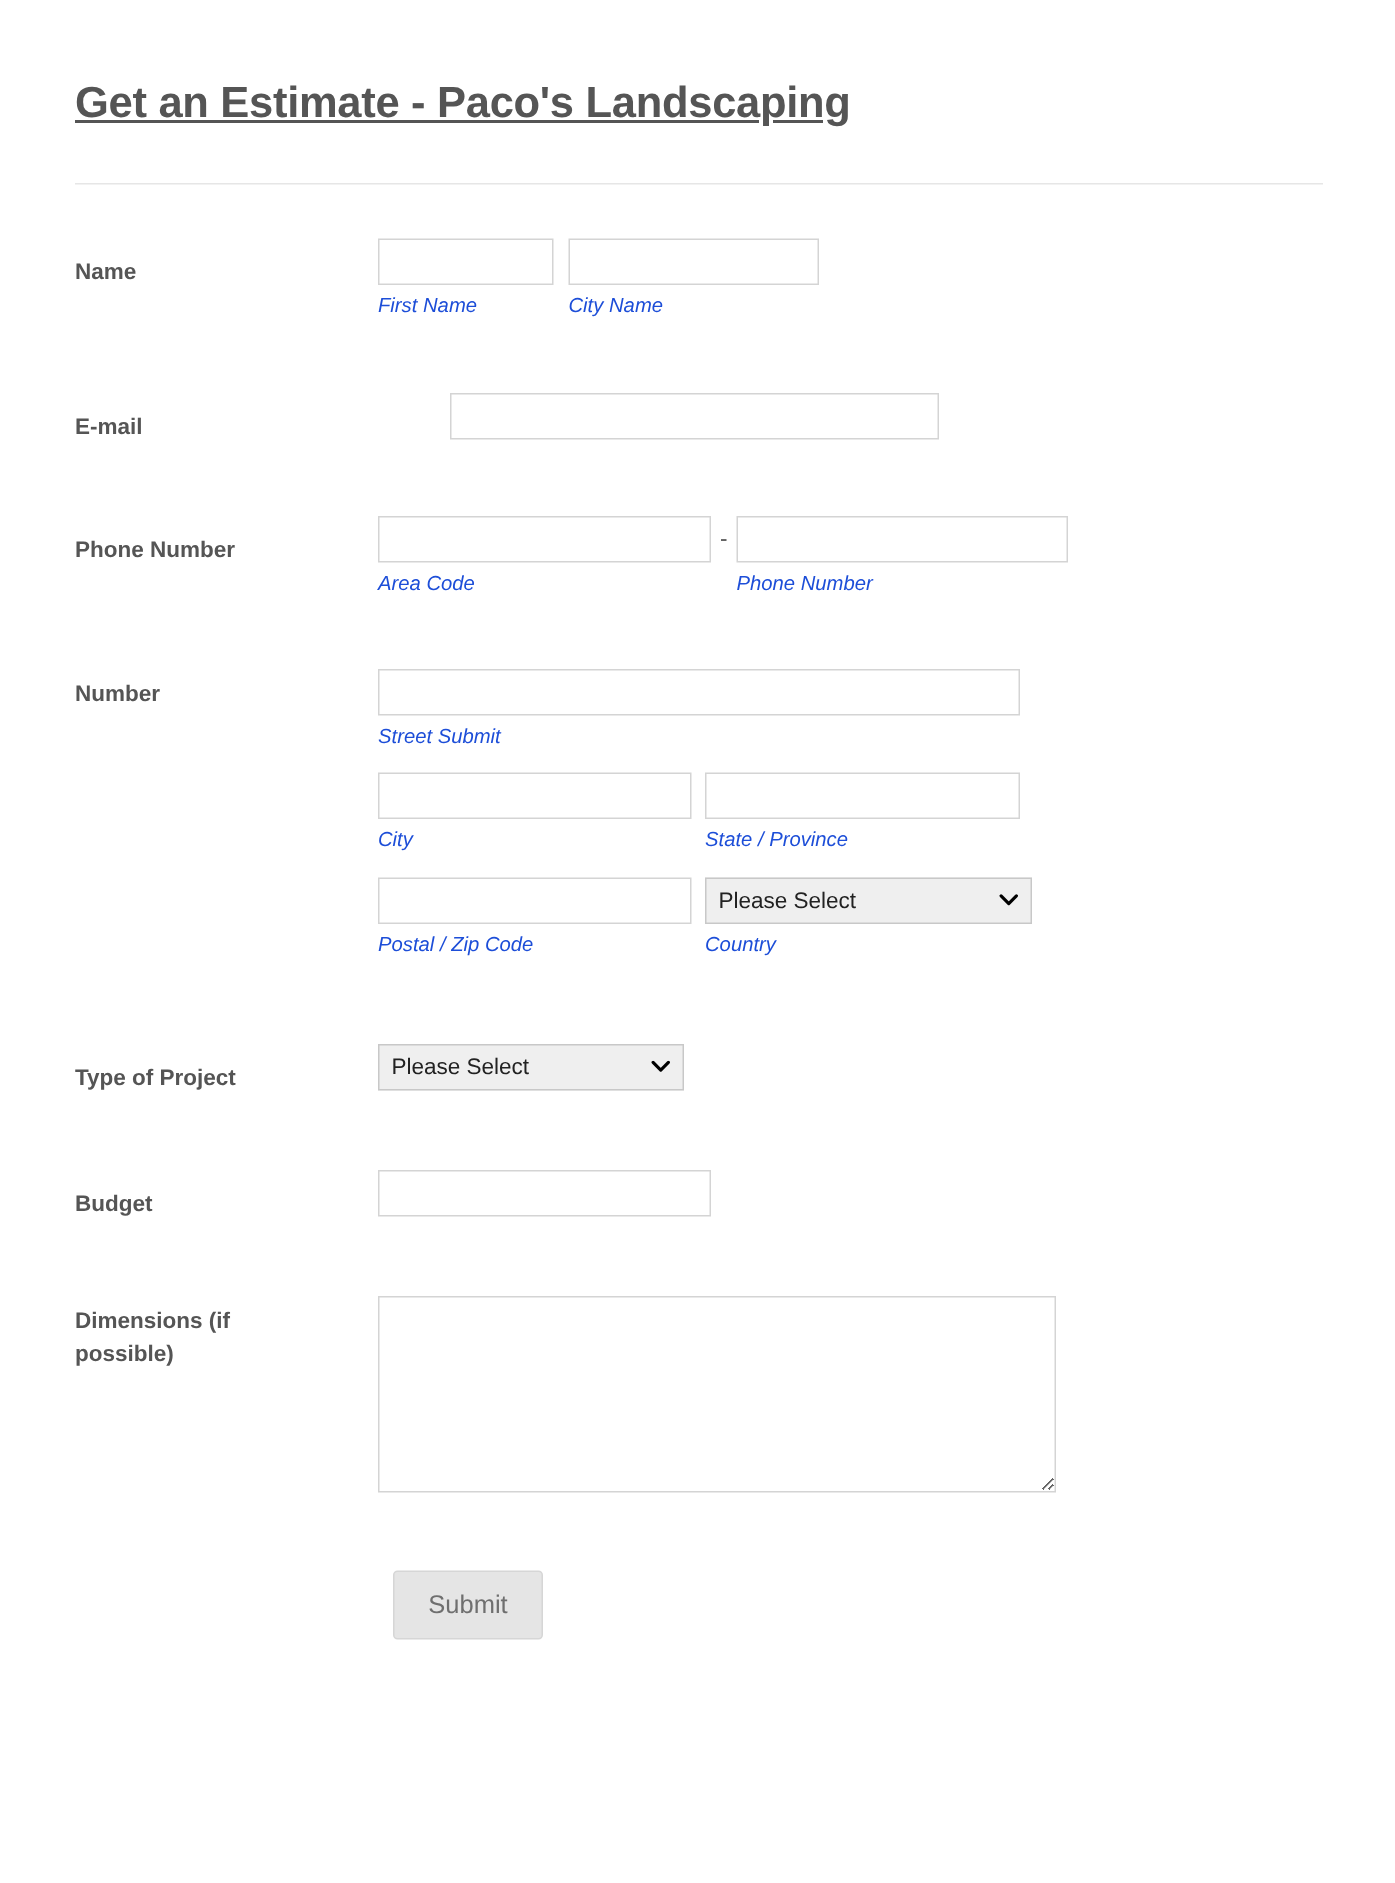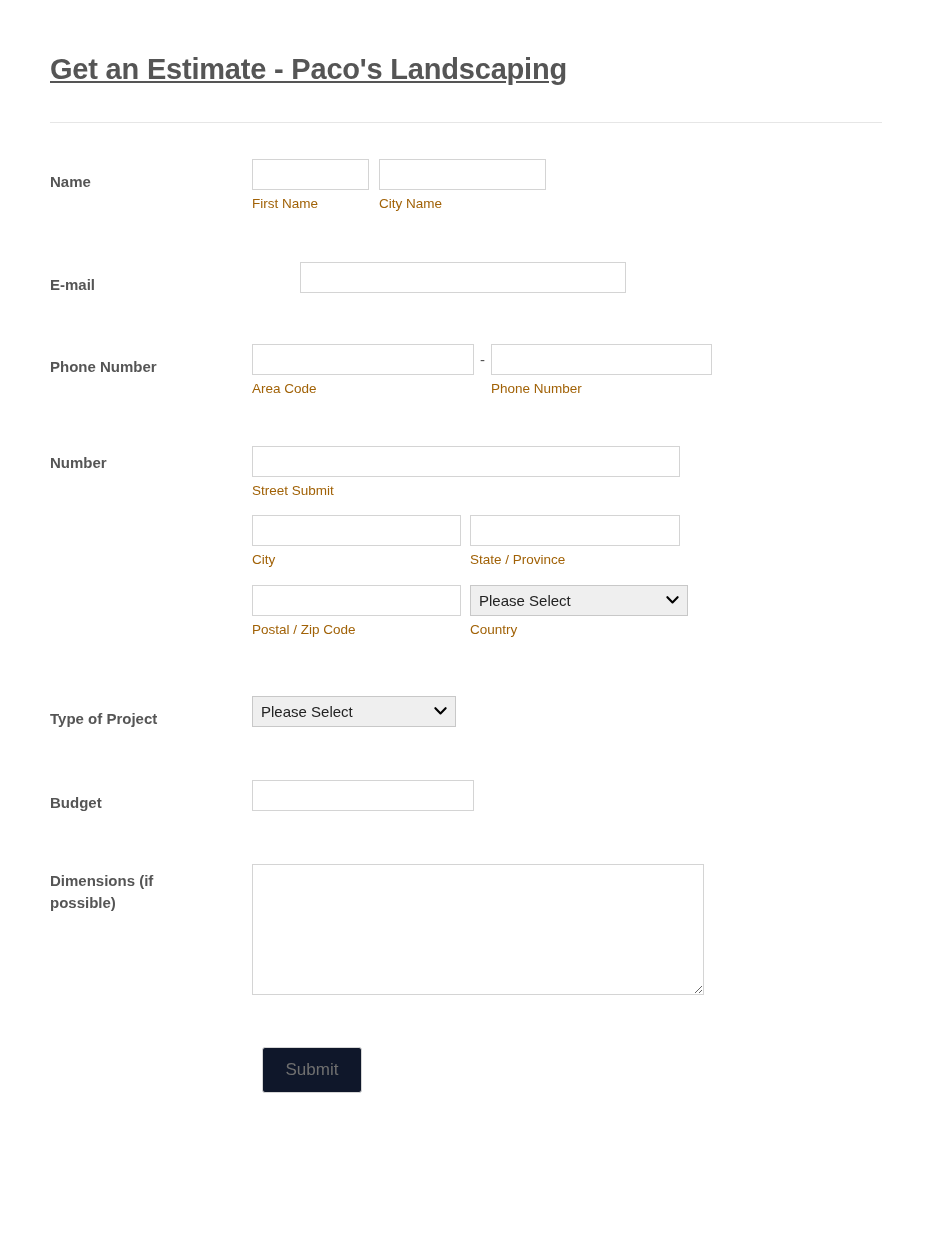--- a/index.html
+++ b/index.html
@@ -88,24 +88,25 @@
     font-size: 14px;
     color: #444;
     padding: 3px 6px;
     outline: none;
     display: block;
     border-radius: 0;
   }
 
   .sub-label {
     font-size: 13.5px;
-    color: #a16207;
+    color: #1d4ed8;
     margin-top: 5px;
     line-height: 1.3;
     white-space: nowrap;
+    font-style: italic;
   }
 
   .sub-group { display: inline-block; vertical-align: top; }
 
   
   .w-first { width: 117px; }
   .w-last  { width: 167px; }
   .gap-name { margin-left: 10px; }
 
   
@@ -185,21 +186,21 @@
   }
 
   
   .submit-btn {
     box-sizing: border-box;
     height: 46px;
     min-width: 100px;
     padding: 0 22px;
     border: 1px solid #d6d6d6;
     border-radius: 3px;
-    background: #0f172a;
+    background: #e5e5e5;
     font-family: "Liberation Sans", sans-serif;
     font-size: 17px;
     color: #6f6f6f;
     cursor: pointer;
     margin-left: 10px;
   }
 
   .country-sub { margin-top: 5px; }
 </style>
 </head>

